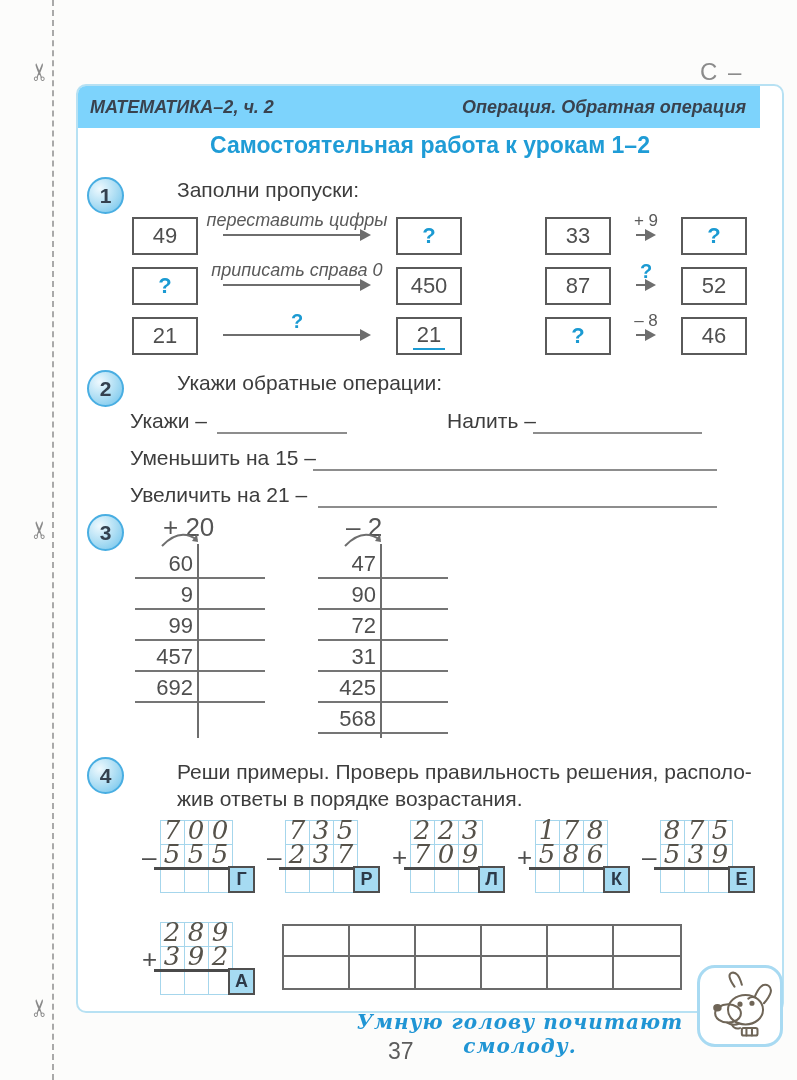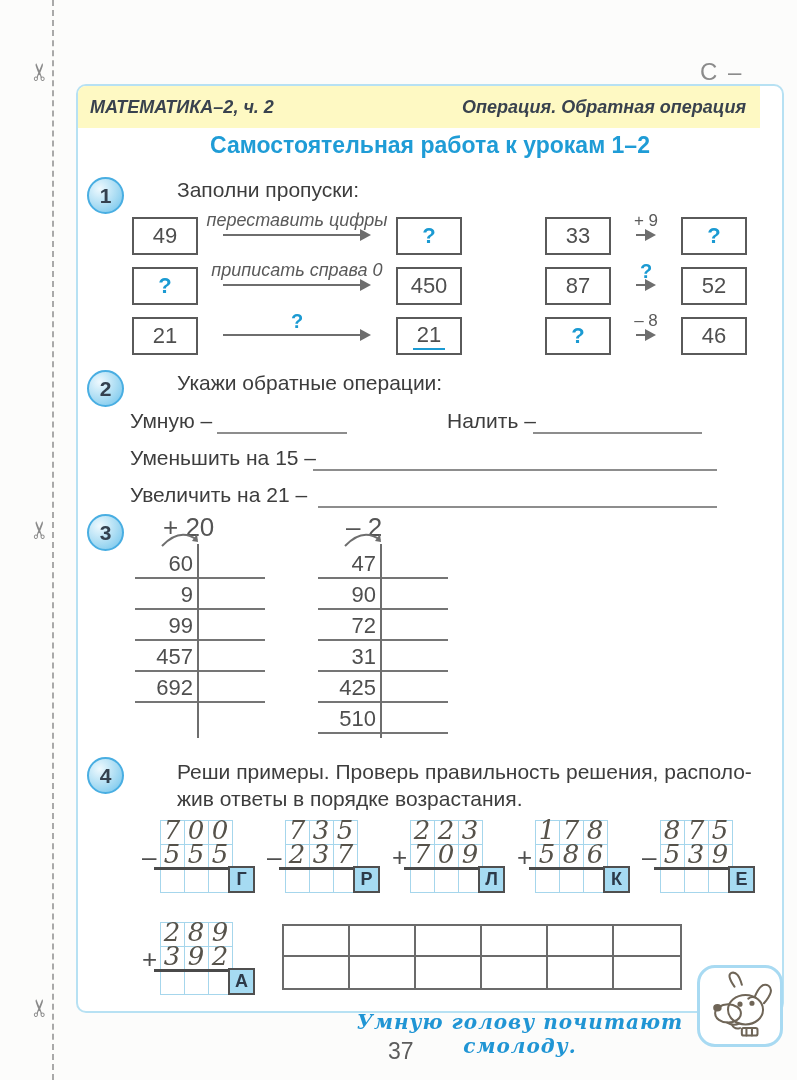--- a/index.html
+++ b/index.html
@@ -17,21 +17,21 @@
   .page-code { position:absolute; left:700px; top:58px; width:80px;
     font-size:24px; color:#8b8b8b; letter-spacing:2px; }
   .page-num { position:absolute; left:388px; top:1038px; font-size:23px; color:#5c5c5c; }
   .motto { position:absolute; left:345px; top:1010px; width:350px; text-align:center;
     font-family:"DejaVu Serif", serif; font-style:italic; font-weight:bold;
     font-size:20px; color:#2095d4; letter-spacing:1px; }
   
   .sheet { position:absolute; left:76px; top:84px; width:708px; height:929px;
     background:#fff; border:2px solid #b7e1f3; border-radius:10px; }
   .header-bar { position:absolute; left:0; top:0; width:682px; height:42px;
-    background:#fef9c3; border-radius:8px 0 0 0;
+    background:#7dd3fc; border-radius:8px 0 0 0;
     display:flex; align-items:center; justify-content:space-between; padding:0 14px 0 12px; }
   .header-bar span { font-weight:bold; font-style:italic; font-size:18px; color:#39424e; }
   .sheet-title { position:absolute; left:0; top:46px; width:100%; text-align:center;
     font-size:23px; font-weight:bold; color:#1f9cd6; }
   
   .badge { position:absolute; width:37px; height:37px; border-radius:50%;
     background:radial-gradient(circle at 32% 30%, #eef9fe 0%, #a9dcf3 55%, #6cc2ec 100%);
     border:2px solid #49aee2; display:flex; align-items:center; justify-content:center;
     font-size:21px; font-weight:bold; color:#34414f; }
   .b1{ left:9px; top:91px; } .b2{ left:9px; top:284px; }
@@ -192,21 +192,21 @@
       <div class="arrow">
         <span class="alabel">– 8</span>
       </div>
       <div class="vbox">
         <span>46</span>
       </div>
     </div>
 
   <div class="badge b2">2</div>
   <div class="task-text t2-text">Укажи обратные операции:</div>
-  <span class="t2-label t2-l0">Умную –</span>
+  <span class="t2-label t2-l0">Укажи –</span>
   <span class="t2-label t2-l1">Налить –</span>
   <span class="t2-label t2-l2">Уменьшить на 15 –</span>
   <span class="t2-label t2-l3">Увеличить на 21 –</span>
   <div class="fill f0"></div>
   <div class="fill f1"></div>
   <div class="fill f2"></div>
   <div class="fill f3"></div>
 
   <div class="badge b3">3</div>
 
@@ -245,21 +245,21 @@
         <div class="t3-row t3rb-0">47</div>
 
         <div class="t3-row t3rb-1">90</div>
 
         <div class="t3-row t3rb-2">72</div>
 
         <div class="t3-row t3rb-3">31</div>
 
         <div class="t3-row t3rb-4">425</div>
 
-        <div class="t3-row t3rb-5">510</div>
+        <div class="t3-row t3rb-5">568</div>
 
     </div>
   </div>
 
   <div class="badge b4">4</div>
   <div class="task-text t4-l1">Реши примеры. Проверь правильность решения, располо-</div>
   <div class="task-text t4-l2">жив ответы в порядке возрастания.</div>
 
     <div class="ex ex-0">
       <span class="ex-sign">–</span>

